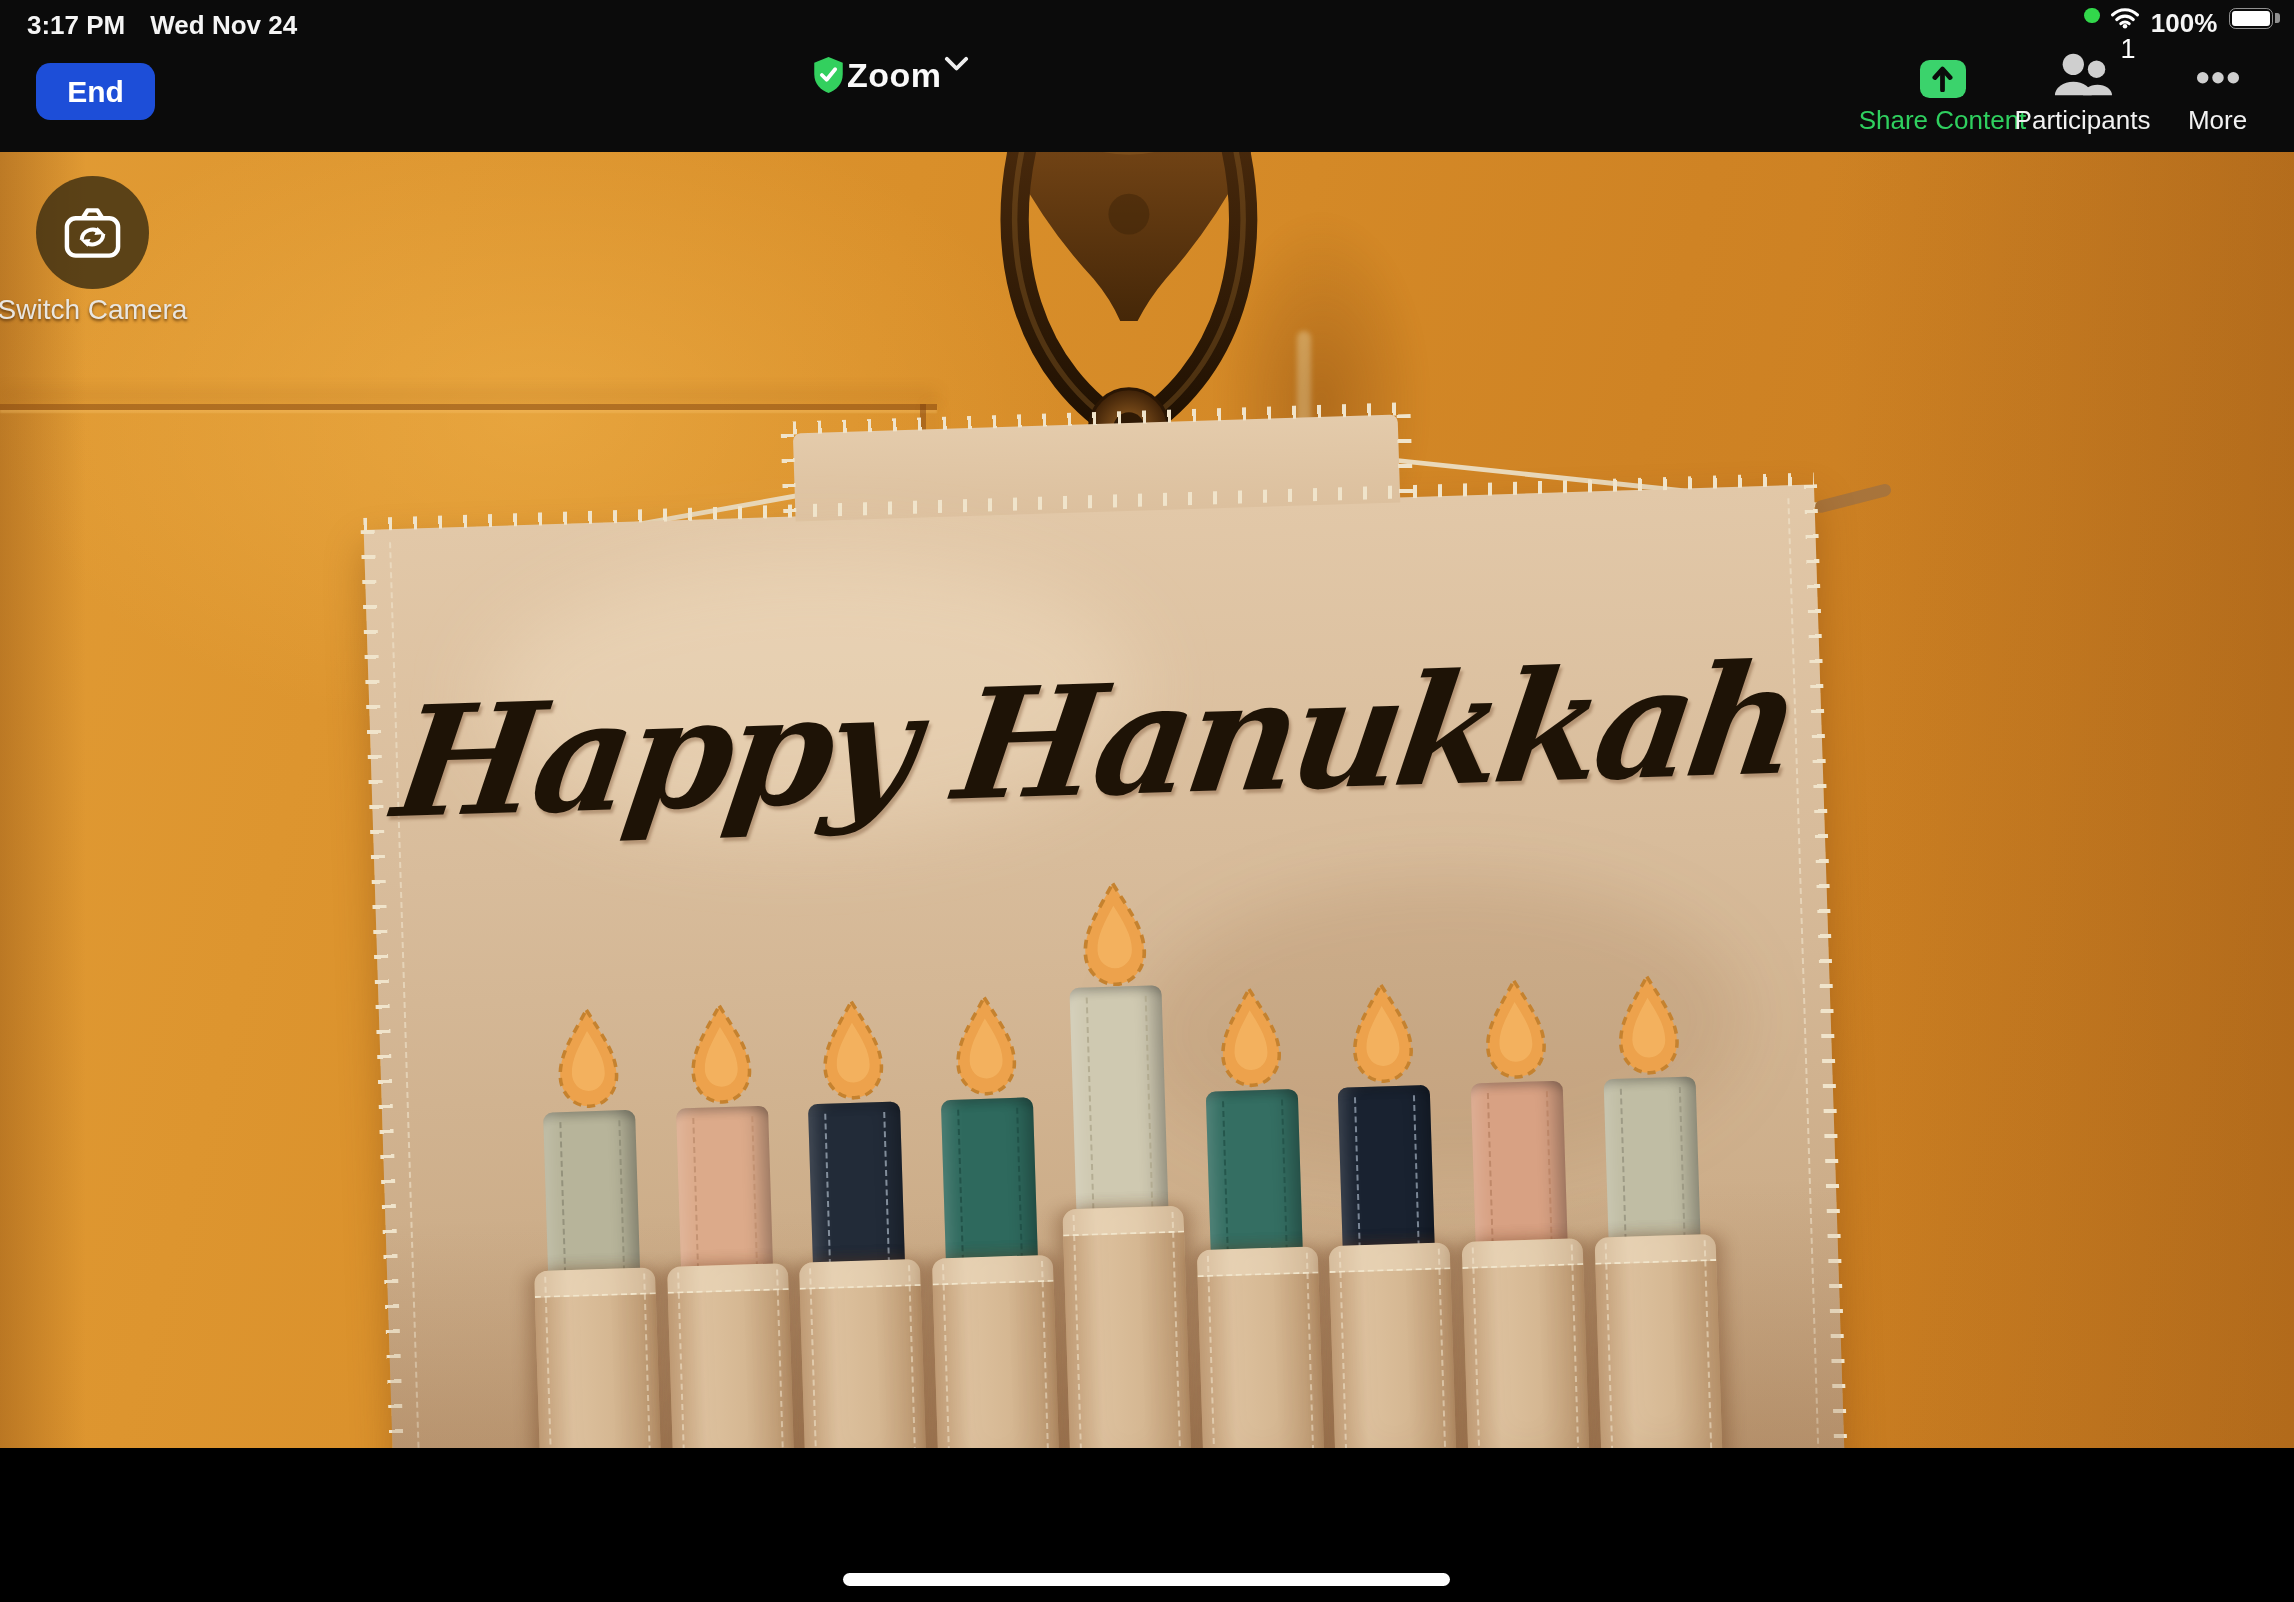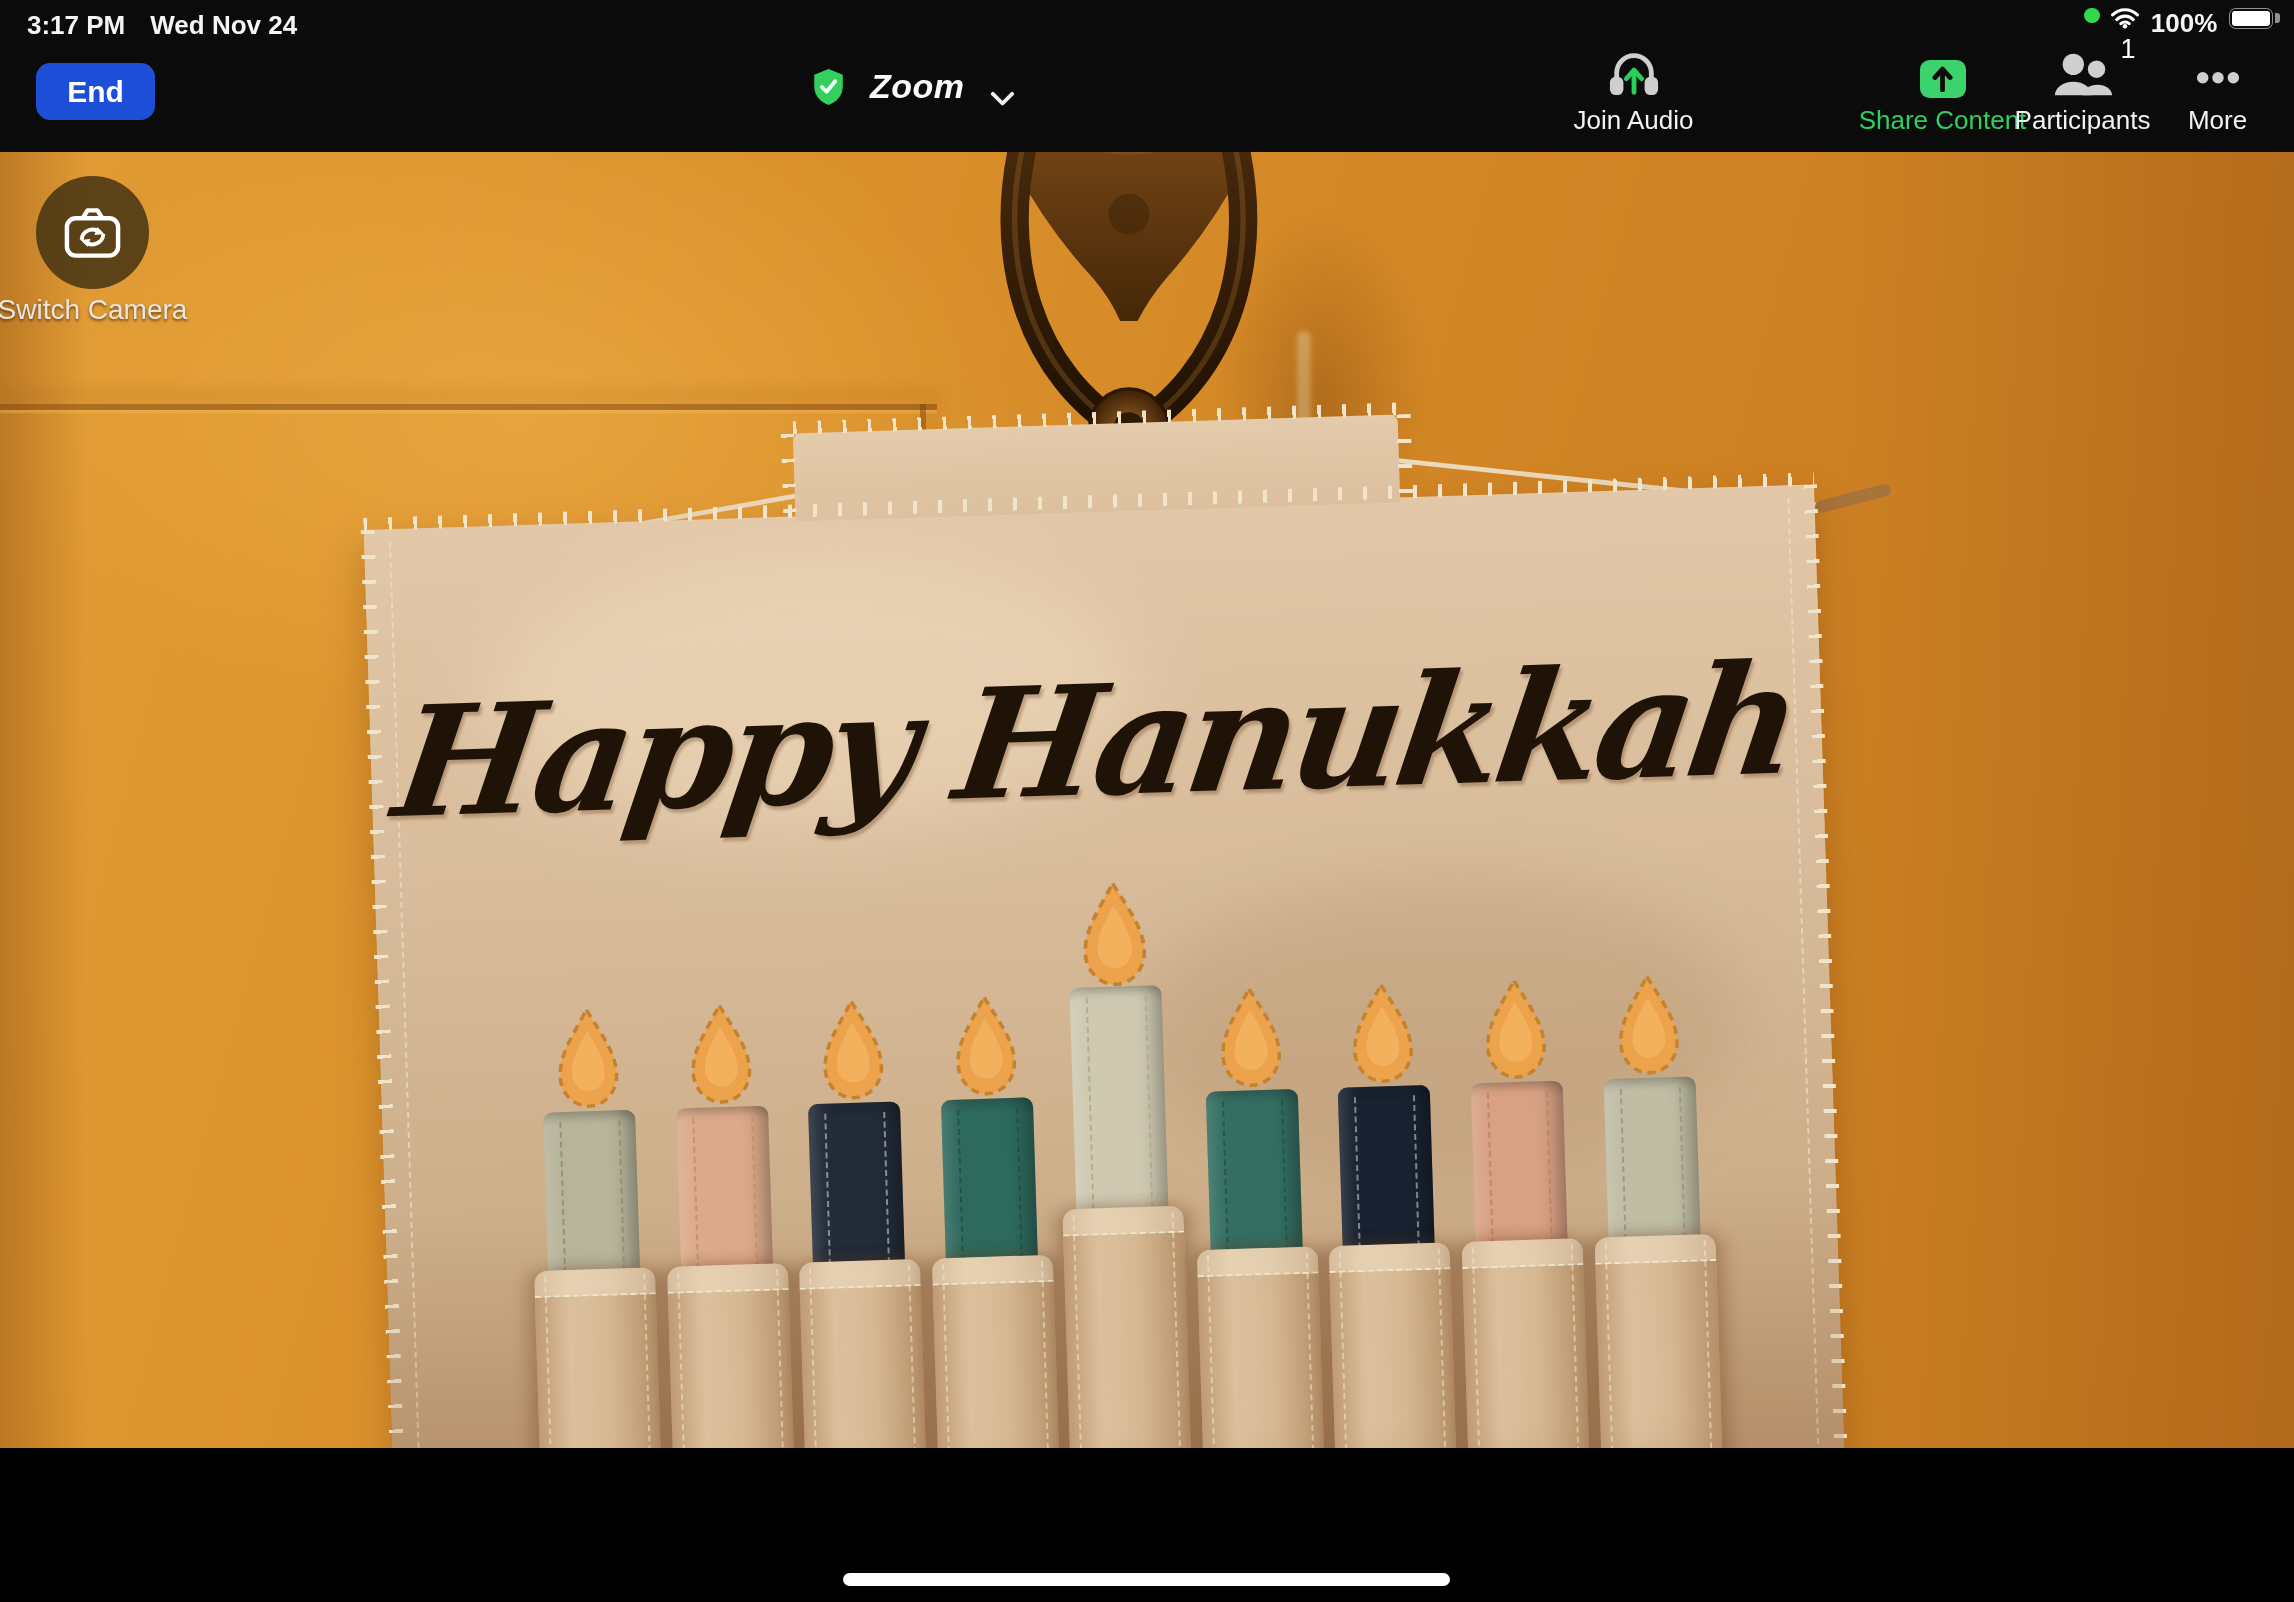--- a/index.html
+++ b/index.html
@@ -18,21 +18,21 @@
     border-radius:6.7px; display:inline-block; margin-right:5.8px; }
   .battery-fill { position:absolute; inset:1.9px; background:#fff; border-radius:2.9px; }
   .battery-tip { position:absolute; right:-7.7px; top:4.8px; width:4.8px; height:9.6px;
     background:rgba(255,255,255,.55); border-radius:0 2.9px 2.9px 0; }
 
   .end-btn { position:absolute; left:36px; top:63px; width:119px; height:57px; border:none;
     border-radius:14.4px; background:#1d4ed8; color:#fff; font-size:30px; font-weight:600;
     font-family:inherit; cursor:pointer; }
 
   .title-group { position:absolute; left:812px; top:56px; height:50px; display:flex;
-    align-items:flex-end; gap:25px; cursor:pointer;font-style:italic; }
+    align-items:flex-start; gap:2px; cursor:pointer; }
   .title-text { color:#fafafa; font-size:34px; font-weight:600; letter-spacing:0.5px; }
 
   .ctrl { position:absolute; top:38px; text-align:center; cursor:pointer; }
   .ctrl .icon-box { height:60px; display:flex; align-items:flex-end; justify-content:center; position:relative; }
   .ctrl .lbl { display:block; margin-top:6.7px; font-size:26px; color:#f2f2f2; font-weight:400; }
   .ctrl-join  { left:1547px; width:173px; }
   .ctrl-video { left:1701px; width:173px; }
   .ctrl-share { left:1837px; width:211px; }
   .ctrl-part  { left:2001px; width:163px; }
   .ctrl-more  { left:2160px; width:115px; }
@@ -157,32 +157,20 @@
     <svg width="33" height="38" viewBox="0 0 34 40">
       <path d="M17 1 L32 7 V19 C32 30 25 36 17 39 C9 36 2 30 2 19 V7 Z" fill="#33d05e"></path>
       <path d="M10 20 L15 25 L24 14" fill="none" stroke="#fff" stroke-width="4" stroke-linecap="round" stroke-linejoin="round"></path>
     </svg>
     <span class="title-text">Zoom</span>
     <svg width="25" height="15.4" viewBox="0 0 26 16">
       <path d="M3 3 L13 13 L23 3" fill="none" stroke="#eee" stroke-width="4" stroke-linecap="round" stroke-linejoin="round"></path>
     </svg>
   </div>
 
-  <div class="ctrl ctrl-join">
-    <div class="icon-box">
-      <svg width="54" height="52" viewBox="0 0 56 54">
-        <path d="M10 38 V28 a18 18 0 0 1 36 0 V38" fill="none" stroke="#cfcfcf" stroke-width="5" stroke-linecap="round"></path>
-        <rect x="3" y="32" width="14" height="19" rx="6" fill="#cfcfcf"></rect>
-        <rect x="39" y="32" width="14" height="19" rx="6" fill="#cfcfcf"></rect>
-        <path d="M28 48 V28" stroke="#27d159" stroke-width="5" stroke-linecap="round"></path>
-        <path d="M20 34 L28 25 L36 34" fill="none" stroke="#27d159" stroke-width="5" stroke-linecap="round" stroke-linejoin="round"></path>
-      </svg>
-    </div>
-    <span class="lbl">Join Audio</span>
-  </div>
 
 
   <div class="ctrl ctrl-share">
     <div class="icon-box">
       <div class="share-btn">
         <svg width="21" height="26" viewBox="0 0 22 27">
           <path d="M11 25 V6" stroke="#0b0b0b" stroke-width="5" stroke-linecap="round"></path>
           <path d="M3 12 L11 3 L19 12" fill="none" stroke="#0b0b0b" stroke-width="5" stroke-linejoin="round" stroke-linecap="round"></path>
         </svg>
       </div>

